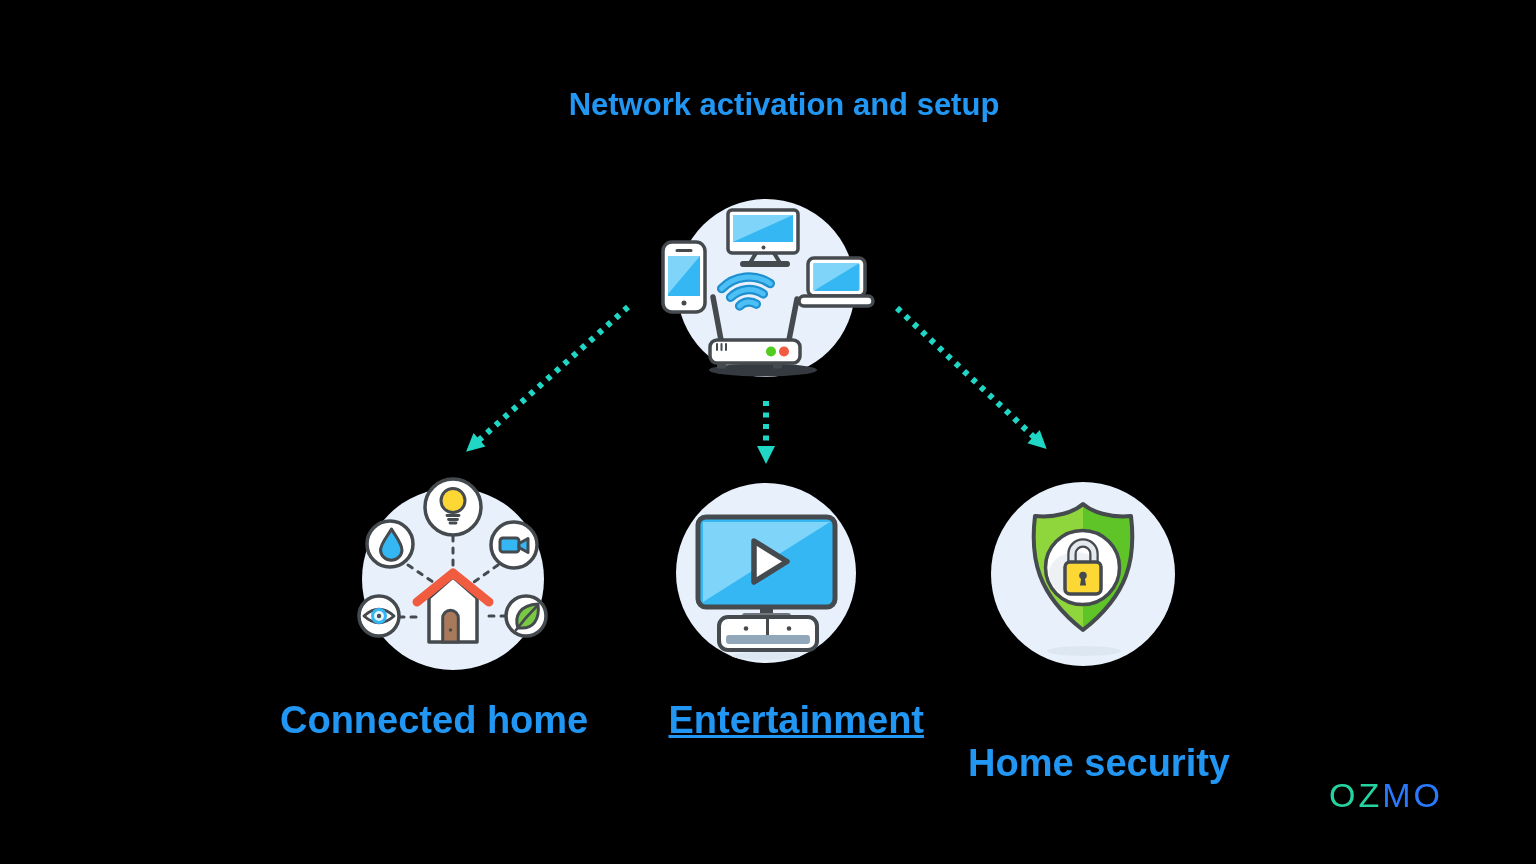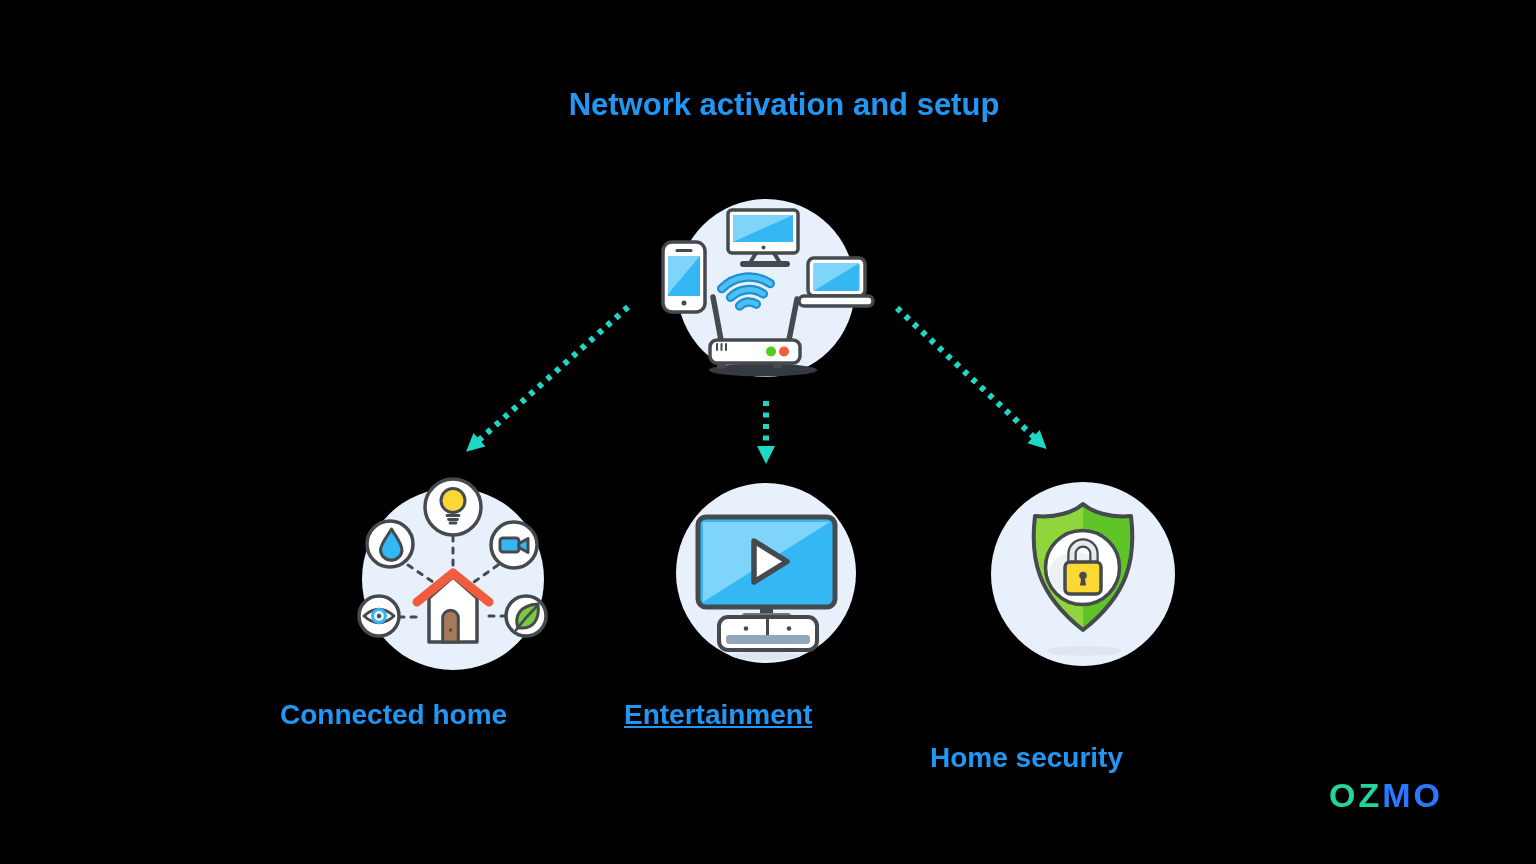--- a/index.html
+++ b/index.html
@@ -33,28 +33,28 @@
     width:1536px;height:864px;position:relative;overflow:hidden;
     background:var(--background);
     font-family:"Liberation Sans", sans-serif;
   }
   .abs{position:absolute;}
   .title{
     left:16px;top:87px;width:1536px;text-align:center;
     color:var(--title-blue);font-size:31px;font-weight:800;
   }
   .node-label{
-    top:699px;width:300px;text-align:left;
-    color:var(--title-blue);font-size:28px;font-weight:800;white-space:nowrap;
+    top:699px;width:300px;text-align:right;
+    color:var(--title-blue);font-size:38px;font-weight:800;white-space:nowrap;
   }
   #label-connected-home{left:280px;}
   #label-entertainment{left:624px;text-decoration:underline;}
   #label-home-security{left:930px;margin-top:43px;}
   .logo{
-    left:1329px;top:776px;font-size:34px;font-weight:700;letter-spacing:3px;white-space:nowrap;
+    left:1329px;top:776px;font-size:34px;font-weight:400;letter-spacing:3px;white-space:nowrap;
   }
   .logo .p1{color:var(--logo-teal);}
   .logo .p2{color:var(--logo-blue);}
   
   .cbg{fill:var(--circle-bg);}
   .wht{fill:#fff;}
   .outf{fill:var(--outline);}
   .outs{stroke:var(--outline);fill:none;}
   .outsw{stroke:var(--outline);fill:#fff;}
   .blu{fill:var(--device-blue);}

